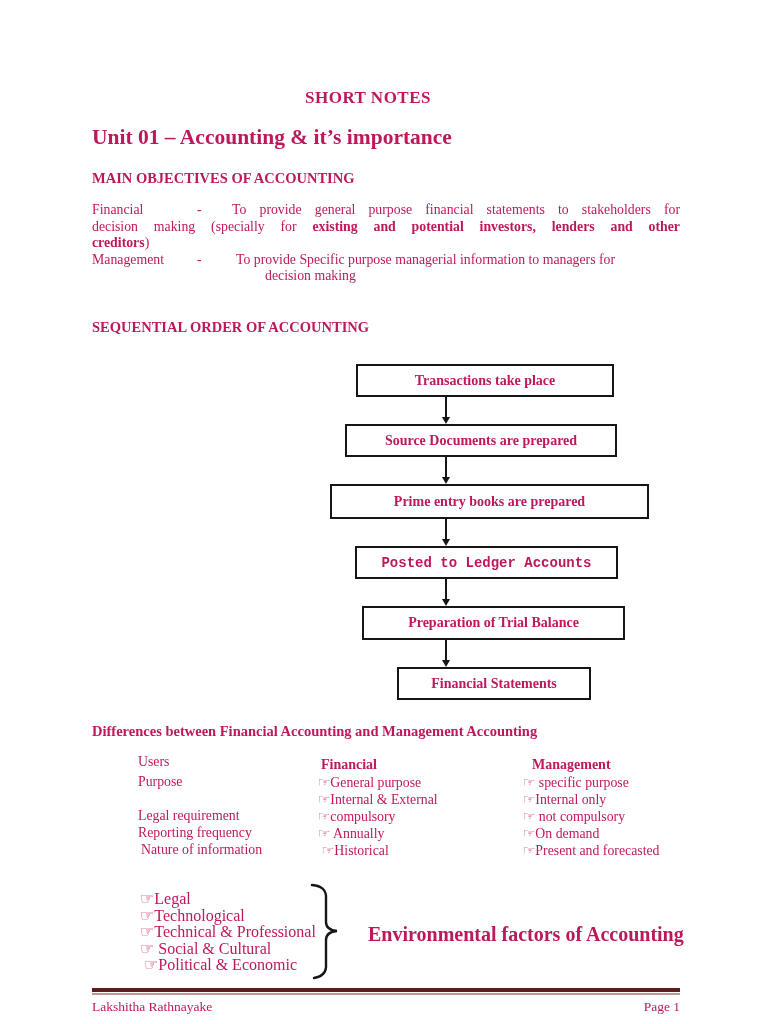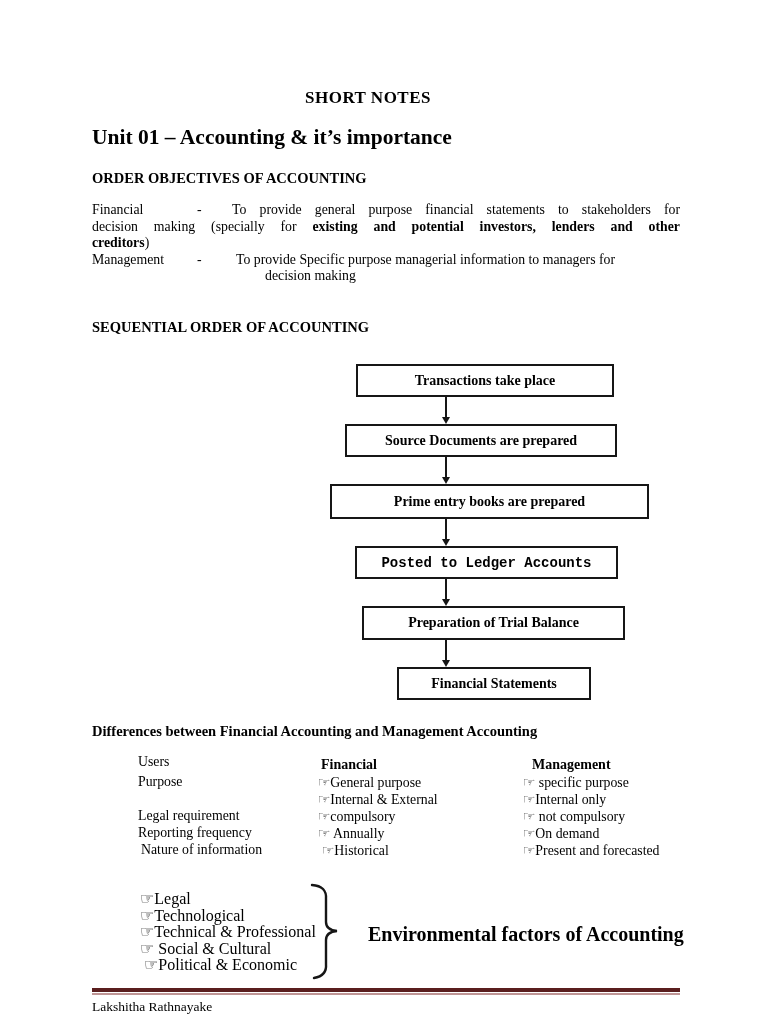--- a/index.html
+++ b/index.html
@@ -1,19 +1,19 @@
 <!DOCTYPE html>
 <html><head>
 <meta charset="utf-8">
 <style>
   html,body { margin:0; padding:0; background:#ffffff; }
   .page {
     position:relative; width:768px; height:1024px; background:#ffffff;
     font-family:"Liberation Serif", "DejaVu Serif", serif;
-    color:#000000; overflow:hidden;border-radius:11px;
+    color:#be185d; overflow:hidden;border-radius:11px;
   }
   .abs { position:absolute; white-space:nowrap; }
   .b { font-weight:bold; }
   .doc-title { font-size:17px; font-weight:bold; letter-spacing:0.5px; text-align:center; }
   .unit-heading { font-size:21.5px; font-weight:bold; }
   .sec-heading { font-size:14.5px; font-weight:bold; }
   .body-txt { font-size:13.8px; }
   .just { text-align:justify; text-align-last:justify; white-space:normal; }
   .flow-box {
     position:absolute; box-sizing:border-box; border:2px solid #161616;
@@ -39,21 +39,21 @@
 </style>
 </head>
 <body>
 
 <div class="page">
 
   <div class="abs doc-title" style="left:0; top:88px; width:736px;">SHORT NOTES</div>
 
   <div class="abs unit-heading" style="left:92px; top:125px;">Unit 01 – Accounting &amp; it’s importance</div>
 
-  <div class="abs sec-heading" style="left:92px; top:170px;">ORDER OBJECTIVES OF ACCOUNTING</div>
+  <div class="abs sec-heading" style="left:92px; top:170px;">MAIN OBJECTIVES OF ACCOUNTING</div>
 
   <div class="abs body-txt" style="left:92px; top:202px;">Financial</div>
   <div class="abs body-txt" style="left:197px; top:202px;">-</div>
   <div class="abs body-txt just" style="left:92px; top:218.5px; width:588px;"><span>decision making (specially for </span><span class="b">existing and potential investors, lenders and other</span></div>
 
   <div class="abs body-txt just" style="left:232px; top:202px; width:448px;">To provide general purpose financial statements to stakeholders for</div>
 
   <div class="abs body-txt" style="left:92px; top:235px;"><span class="b">creditors</span><span>)</span></div>
 
   <div class="abs body-txt" style="left:92px; top:251.5px;">Management</div>
@@ -112,14 +112,15 @@
   <div class="abs env-item" style="left:144px; top:955px;">☞Political &amp; Economic</div>
 
   <svg class="abs" style="left:306px; top:882px;" width="36" height="98" viewBox="0 0 36 98">
     <path d="M6,3 Q21,4 20,17 L20,40 Q20,48 31,49 Q20,50 20,58 L20,82 Q21,94 8,96" fill="none" stroke="#161616" stroke-width="2.4" stroke-linecap="round"></path>
   </svg>
 
   <div class="abs env-label" style="left:368px; top:923px;">Environmental factors of Accounting</div>
 
   <div class="footer-rule"></div>
   <div class="abs footer-txt" style="left:92px; top:999px;">Lakshitha Rathnayake</div>
+  <div class="abs footer-txt" style="left:92px; top:999px; width:588px; text-align:right;">Page 1</div>
 
 </div>
 
 </body></html>

